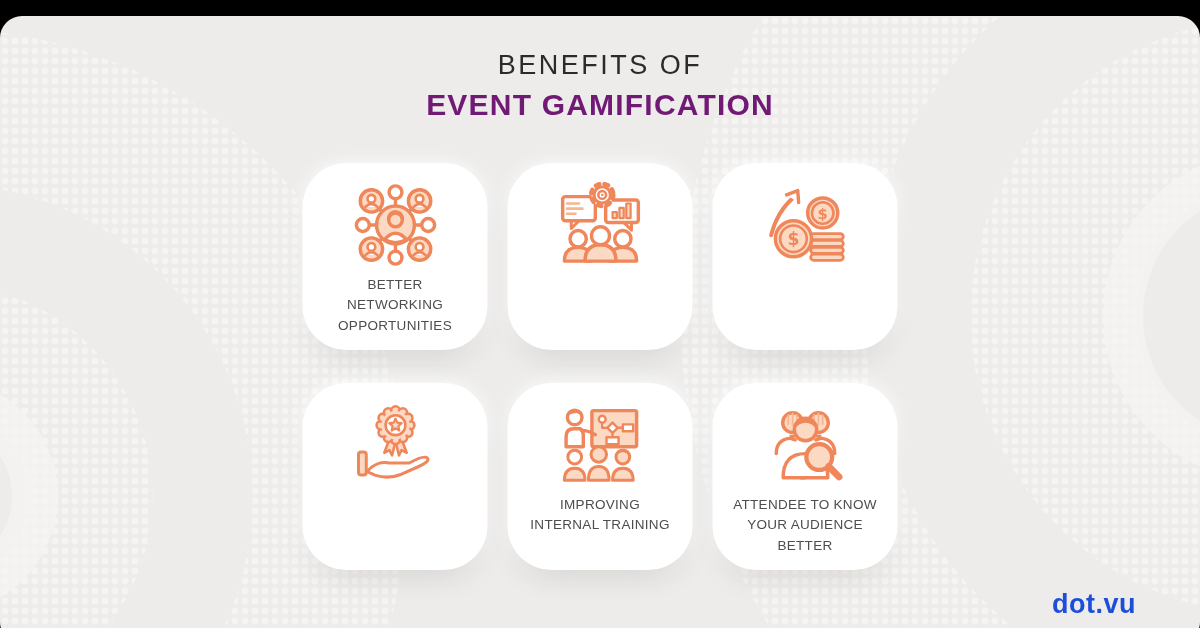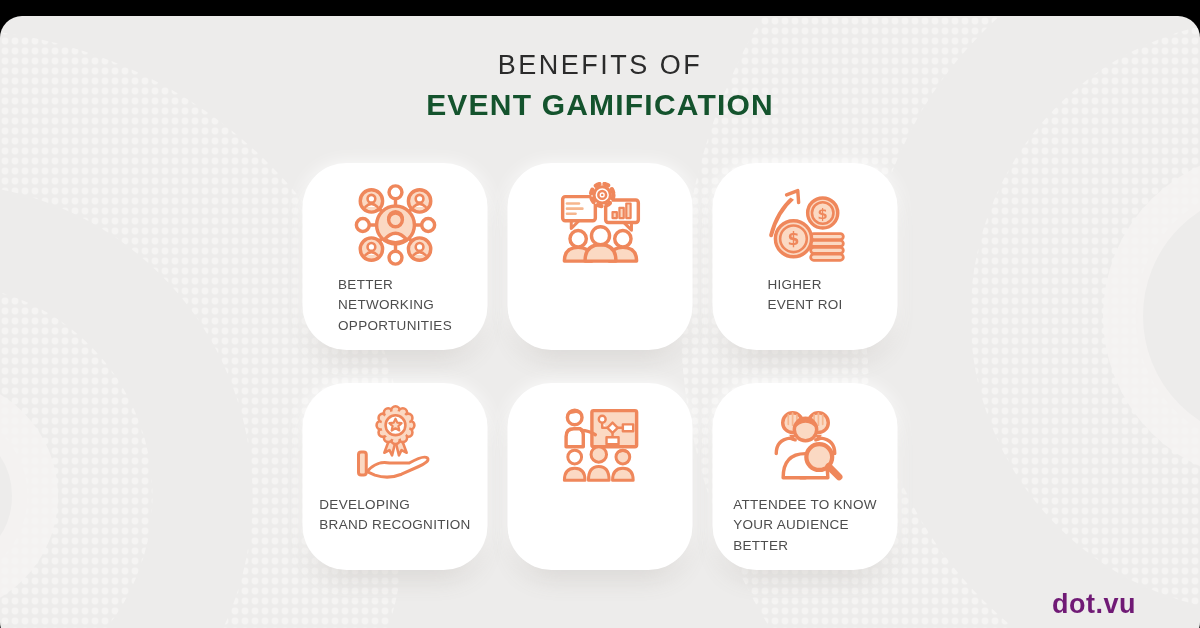--- a/index.html
+++ b/index.html
@@ -1,39 +1,39 @@
 <!DOCTYPE html>
 <html><head>
 <meta charset="utf-8">
 <style>
   html,body{margin:0;padding:0;background:#000;}
   body{width:1200px;height:628px;font-family:"Liberation Sans","DejaVu Sans",sans-serif;}
   .canvas{position:relative;width:1200px;height:628px;background:#EDECEB;border-radius:22px;overflow:hidden;margin-top:16px;}
   .decor{position:absolute;inset:0;pointer-events:none;}
   .title-wrap{position:absolute;top:34px;left:0;width:100%;text-align:center;}
   .title-line1{font-size:27px;font-weight:400;letter-spacing:2.5px;color:#2b2b2b;}
-  .title-line2{margin-top:7px;font-size:30px;font-weight:bold;letter-spacing:1.2px;color:#14532d;}
+  .title-line2{margin-top:7px;font-size:30px;font-weight:bold;letter-spacing:1.2px;color:#701a75;}
   .grid{
     position:absolute;top:147px;left:50%;transform:translateX(-50%);
     display:grid;grid-template-columns:repeat(3,185px);grid-auto-rows:187px;
     column-gap:20px;row-gap:33px;
   }
   .card{
     background:#fff;border-radius:44px;
     box-shadow:0 16px 28px -14px rgba(120,110,100,.30), 0 0 18px rgba(255,255,255,.85);
     display:flex;flex-direction:column;align-items:center;
   }
   .icon-box{height:88px;margin-top:18px;display:flex;align-items:center;justify-content:center;}
   .card-label{
-    margin-top:6px;text-align:left;white-space:pre-line;
+    margin-top:6px;text-align:center;white-space:pre-line;
     font-size:13.5px;line-height:1.5;letter-spacing:.3px;color:#4d4d4d;
   }
   .logo{
     position:absolute;right:64px;bottom:24px;
-    font-size:27px;font-weight:bold;letter-spacing:.5px;color:#701a75;
+    font-size:27px;font-weight:bold;letter-spacing:.5px;color:#1d4ed8;
   }
   svg text{font-family:"DejaVu Sans","Liberation Sans",sans-serif;}
 </style>
 </head>
 <body>
 
 <div class="canvas">
 
   <svg class="decor" width="1200" height="628" viewBox="0 0 1200 628">
     <defs>
@@ -137,22 +137,20 @@
           <circle cx="70" cy="36" r="17.5" fill="#FBD9C3"></circle>
           <circle cx="70" cy="36" r="12.5" stroke-width="3"></circle>
           <text x="70" y="42.5" text-anchor="middle" font-size="17" font-weight="bold" fill="#EF875B" stroke="none">$</text>
           <circle cx="36" cy="66" r="21" fill="#FBD9C3"></circle>
           <circle cx="36" cy="66" r="15.5" stroke-width="3"></circle>
           <text x="36" y="73.5" text-anchor="middle" font-size="20" font-weight="bold" fill="#EF875B" stroke="none">$</text>
           <path d="M10,62 C14,46 22,30 36,18" stroke-width="4.6"></path>
           <path d="M28,15 L41,10 L42,24" fill="#fff" stroke-width="4"></path>
         </svg>
       </div>
-      <div class="card-label">HIGHER
-EVENT ROI</div>
     </div>
 
     <div class="card">
       <div class="icon-box">
         <svg width="86" height="86" viewBox="0 0 100 100" fill="none" stroke="#EF875B" stroke-width="3.5" stroke-linecap="round" stroke-linejoin="round">
           <path d="M43,43 L37,59 L43,56 L46,62 L50,46 Z" fill="#FBD9C3" stroke-width="3"></path>
           <path d="M57,43 L63,59 L57,56 L54,62 L50,46 Z" fill="#FBD9C3" stroke-width="3"></path>
           <g stroke-width="3" fill="#FBD9C3">
             <circle cx="67" cy="27" r="5"></circle>
               <circle cx="64.7" cy="35.5" r="5"></circle>
@@ -167,22 +165,20 @@
               <circle cx="58.5" cy="12.3" r="5"></circle>
               <circle cx="64.7" cy="18.5" r="5"></circle>
           </g>
           <circle cx="50" cy="27" r="16.5" fill="#FBD9C3" stroke="none"></circle>
           <circle cx="50" cy="27" r="11.5" fill="#fff" stroke-width="3"></circle>
           <path d="M50,19.5 L52.1,24 L57.1,24.6 L53.4,28 L54.4,33.1 L50,30.6 L45.6,33.1 L46.6,28 L42.9,24.6 L47.9,24 Z" fill="#FBD9C3" stroke-width="2.6"></path>
           <rect x="7" y="58" width="9" height="27" rx="3" fill="#FBD9C3"></rect>
           <path d="M17,81 C24,72 34,69 43,71 L66,71 C73,67 83,62 87,65 C90,68 84,72 77,75 L57,84 C47,88 35,88 26,85 Z" fill="#fff"></path>
         </svg>
       </div>
-      <div class="card-label">DEVELOPING
-BRAND RECOGNITION</div>
     </div>
 
     <div class="card">
       <div class="icon-box">
         <svg width="86" height="86" viewBox="0 0 100 100" fill="none" stroke="#EF875B" stroke-width="4" stroke-linecap="round" stroke-linejoin="round">
           <rect x="40" y="10" width="52" height="42" rx="2" fill="#FBD9C3"></rect>
           <g stroke-width="2.8" fill="#fff">
             <path d="M52,24 v6 h6"></path>
               <path d="M70,30 h6"></path>
               <path d="M64,36 v5"></path>
@@ -197,20 +193,22 @@
           <path d="M11.5,16 Q14,7 23,9 Q29,11 28.5,16 Q24,12 20,13 Q15,13 11.5,16 Z" fill="#EF875B" stroke="none"></path>
           <path d="M8,91 Q8,77 20,77 Q32,77 32,91 Z" fill="#FBD9C3" stroke-width="3.5"></path>
           <path d="M36,91 Q36,75 48,75 Q60,75 60,91 Z" fill="#FBD9C3" stroke-width="3.5"></path>
           <path d="M64,91 Q64,77 76,77 Q88,77 88,91 Z" fill="#FBD9C3" stroke-width="3.5"></path>
           <circle cx="20" cy="64" r="8" fill="#fff" stroke-width="3.5"></circle>
           <circle cx="48" cy="61" r="9" fill="#FBD9C3" stroke-width="3.5"></circle>
           <circle cx="76" cy="64" r="8" fill="#FBD9C3" stroke-width="3.5"></circle>
           <path d="M68.5,61 Q69,55 76,55 Q83,55 83.5,61 Q80,58 76,58 Q72,58 68.5,61 Z" fill="#EF875B" stroke="none"></path>
         </svg>
       </div>
+      <div class="card-label">IMPROVING
+INTERNAL TRAINING</div>
     </div>
 
     <div class="card">
       <div class="icon-box">
         <svg width="86" height="86" viewBox="0 0 100 100" fill="none" stroke="#EF875B" stroke-width="4" stroke-linecap="round" stroke-linejoin="round">
           <circle cx="35" cy="24" r="11.5" fill="#FBD9C3"></circle>
           <g stroke-width="2" stroke="#F6B68E">
               <line x1="30" y1="15" x2="30" y2="26"></line>
               <line x1="35" y1="13" x2="35" y2="27"></line>
               <line x1="40" y1="15" x2="40" y2="26"></line>

